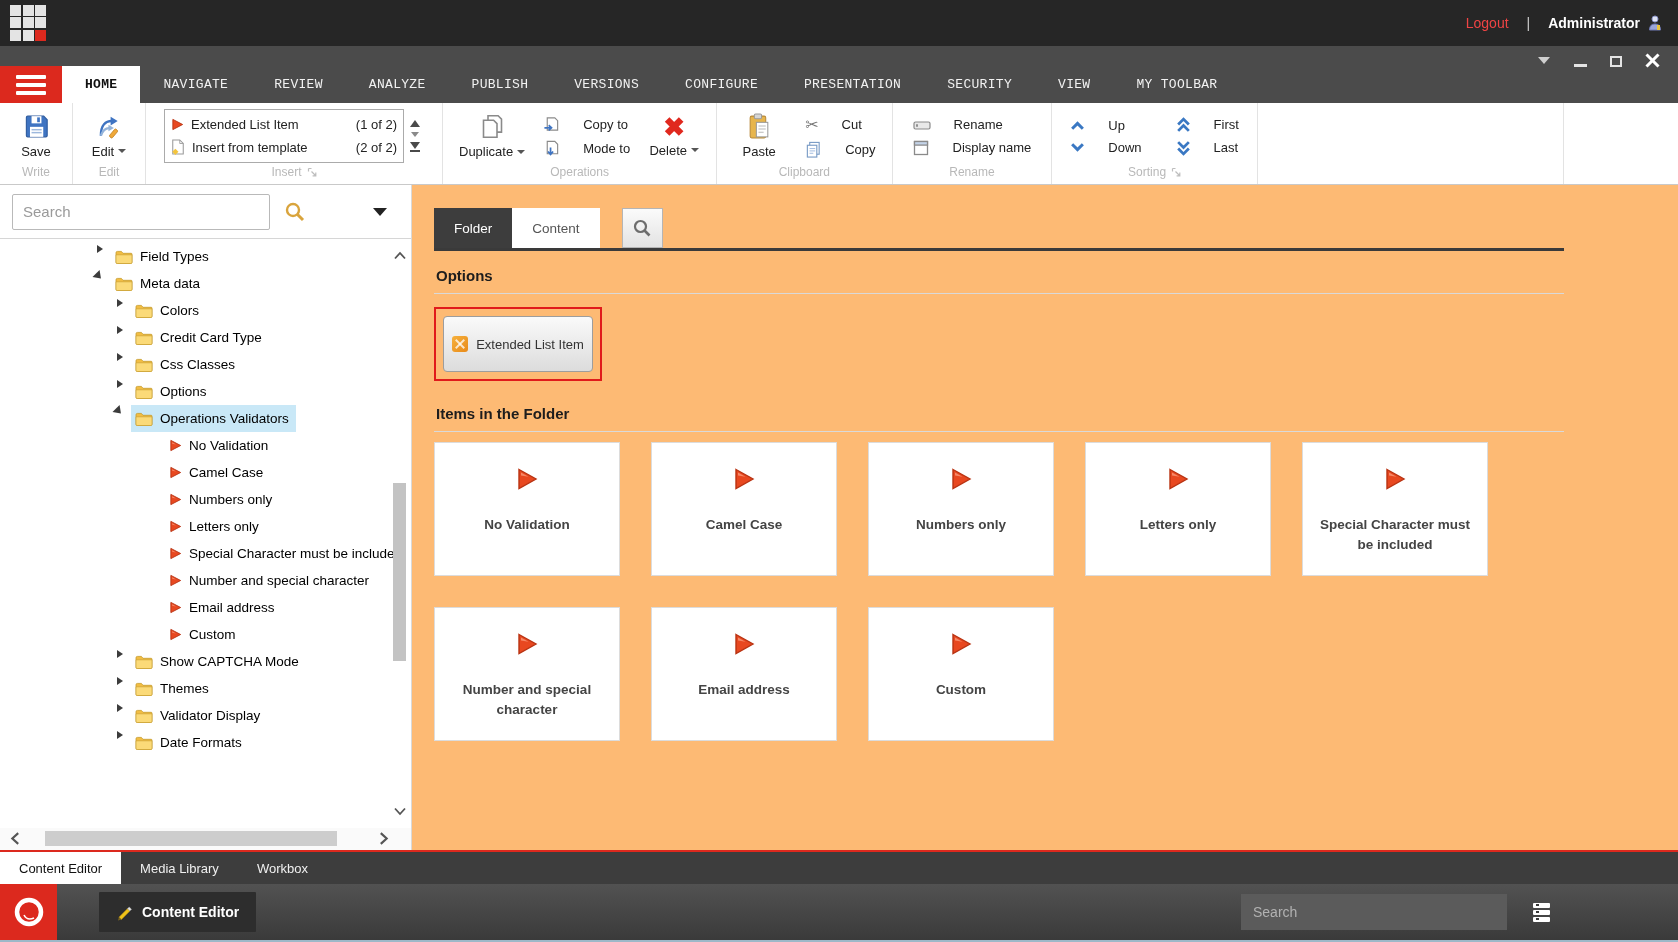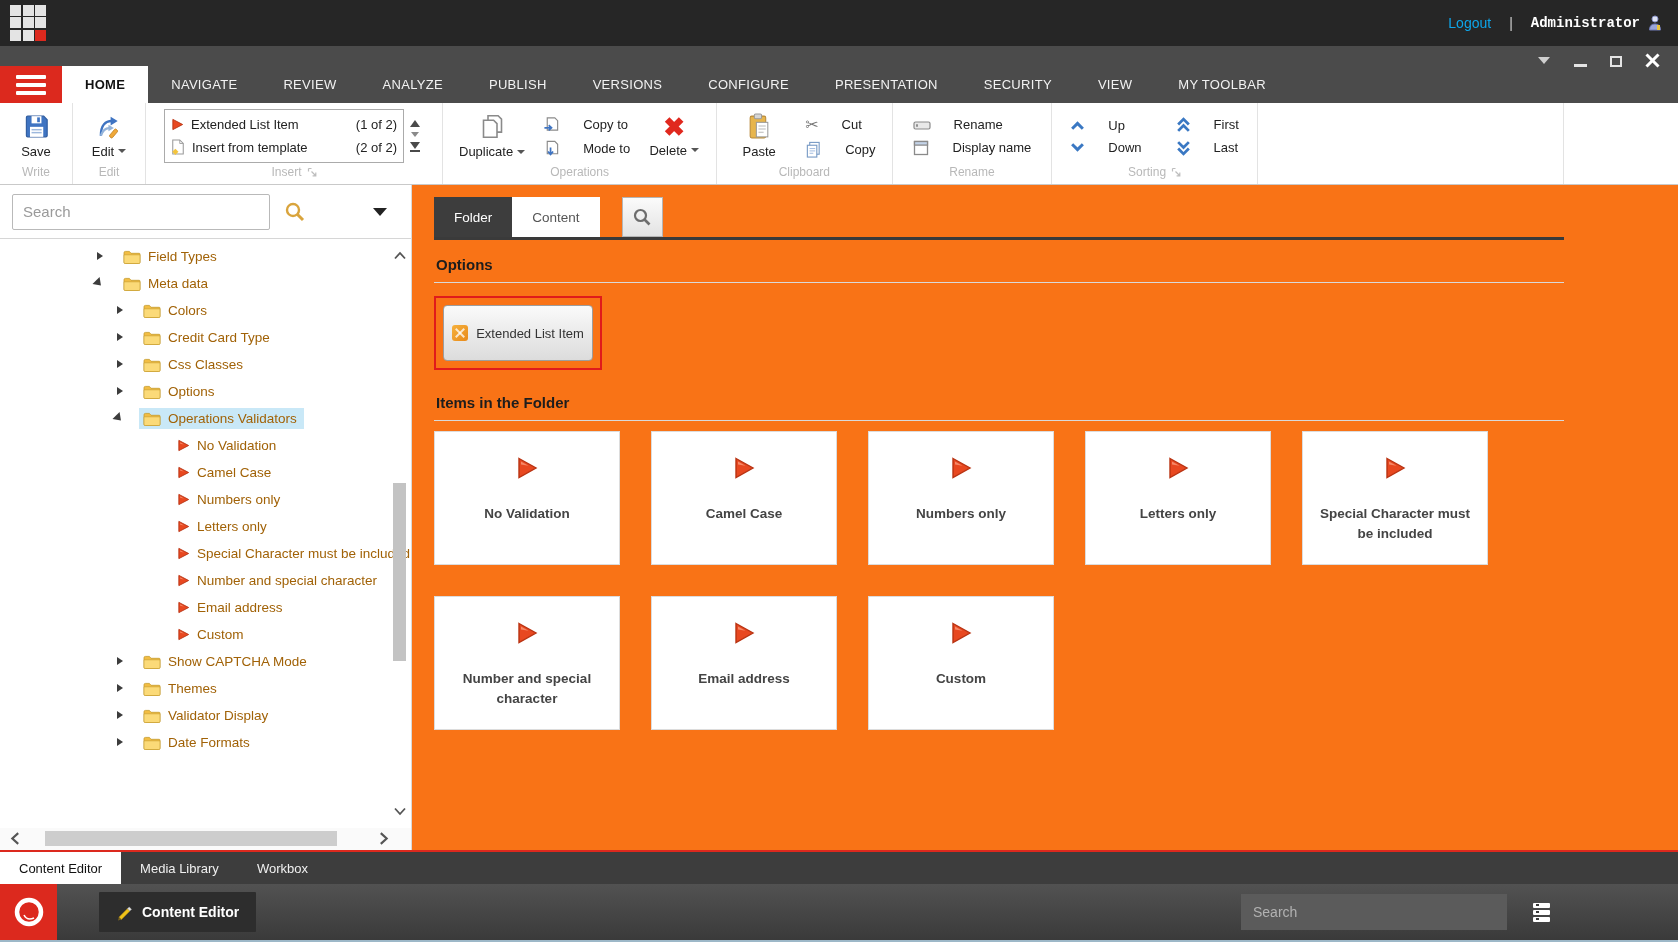--- a/index.html
+++ b/index.html
@@ -5,40 +5,40 @@
   html,body{margin:0;padding:0;background:#1b1b1b;}
   *{box-sizing:border-box;}
   .app{width:1678px;height:942px;position:relative;font-family:"Liberation Sans",sans-serif;overflow:hidden;background:#efefef;display:flex;flex-direction:column;}
 
   
   .topbar{height:46px;background:#262626;display:flex;align-items:center;flex:0 0 auto;}
   .grid-logo{width:37px;height:37px;margin-left:10px;display:grid;grid-template-columns:repeat(3,11px);grid-template-rows:repeat(3,11px);gap:1.5px;}
   .grid-logo span{background:#e4e4e4;}
   .grid-logo span.red{background:#dc291e;}
   .topbar .spacer{flex:1;}
-  .logout{color:#0ea5e9;font-size:14px;margin-right:18px;cursor:pointer;}
+  .logout{color:#ef4444;font-size:14px;margin-right:18px;cursor:pointer;}
   .tb-sep{color:#cfcfcf;font-size:14px;margin-right:18px;}
-  .admin{color:#ffffff;font-size:14px;font-weight:bold;margin-right:8px;font-family:Liberation Mono, monospace;}
+  .admin{color:#ffffff;font-size:14px;font-weight:bold;margin-right:8px;}
   .user-ic{margin-right:16px;}
 
   
   .chrome{height:57px;background:#4b4b4b;position:relative;flex:0 0 auto;}
   .winctl{position:absolute;top:7px;right:18px;display:flex;align-items:center;gap:20px;z-index:5;}
   .winctl .wbtn{width:16px;height:14px;display:flex;align-items:flex-end;justify-content:center;cursor:pointer;}
   .chev-dn{width:0;height:0;border-left:6px solid transparent;border-right:6px solid transparent;border-top:7px solid #cfcfcf;margin-bottom:3px;}
   .min-bar{width:13px;height:3px;background:#e4e4e4;}
   .max-box{width:12px;height:11px;border:2px solid #e4e4e4;}
   .close-x{position:relative;width:14px;height:14px;}
   .close-x::before,.close-x::after{content:"";position:absolute;left:6px;top:-1px;width:3px;height:17px;background:#fff;}
   .close-x::before{transform:rotate(45deg);}
   .close-x::after{transform:rotate(-45deg);}
   .tabstrip{position:absolute;left:0;right:0;bottom:0;height:37px;display:flex;align-items:stretch;}
   .hamburger{width:62px;background:#dc291e;display:flex;flex-direction:column;align-items:center;justify-content:center;gap:4px;cursor:pointer;}
   .hamburger i{display:block;width:30px;height:4px;background:#fff;border-radius:1px;}
-  .rtabs{display:flex;align-items:stretch;}
+  .rtabs{display:flex;align-items:stretch;font-family:Liberation Mono, monospace;}
   .rtab{padding:0 23px;display:flex;align-items:center;color:#f2f2f2;font-size:13px;letter-spacing:.3px;cursor:pointer;}
   .rtab.active{background:#ffffff;color:#111;font-weight:bold;}
 
   
   .ribbon{height:82px;background:#ffffff;border-bottom:1px solid #c9c9c9;display:flex;align-items:stretch;flex:0 0 auto;position:relative;}
   .ribbon::after{content:"";position:absolute;right:114px;top:0;bottom:0;border-left:1px solid #e3e3e3;}
   .rgroup{display:flex;flex-direction:column;border-right:1px solid #e3e3e3;padding:6px 10px 2px 10px;}
   .rgroup-body{flex:1;display:flex;align-items:center;gap:14px;}
   .rgroup-label{text-align:center;color:#b8b8b8;font-size:12px;padding:2px 0 3px 0;display:flex;align-items:center;justify-content:center;gap:5px;}
   .bigbtn{display:flex;flex-direction:column;align-items:center;justify-content:center;gap:4px;min-width:52px;cursor:pointer;color:#222;font-size:13px;}
@@ -62,21 +62,21 @@
   .sp-last i{display:block;width:10px;height:2px;background:#4a4a4a;margin-top:1px;}
 
   
   .workspace{flex:1;display:flex;min-height:0;}
   .sidebar{width:412px;background:#ffffff;border-right:1px solid #d9d9d9;display:flex;flex-direction:column;position:relative;}
   .search-row{height:54px;display:flex;align-items:center;padding:0 10px 0 12px;border-bottom:1px solid #d6d6d6;gap:14px;}
   .search-input{width:258px;height:36px;border:1px solid #b9b9b9;border-radius:2px;padding:0 10px;font-size:15px;color:#333;font-family:"Liberation Sans",sans-serif;outline:none;}
   .search-input::placeholder{color:#9a9a9a;}
   .dd-caret{margin-left:auto;margin-right:14px;width:0;height:0;border-left:7px solid transparent;border-right:7px solid transparent;border-top:8px solid #222;cursor:pointer;}
   .treewrap{flex:1;position:relative;overflow:hidden;padding-top:4px;}
-  .titem{height:27px;display:flex;align-items:center;font-size:13.5px;color:#a16207;cursor:pointer;white-space:nowrap;gap:8px;}
+  .titem{height:27px;display:flex;font-size:13.5px;color:#000000;cursor:pointer;white-space:nowrap;}
   .titem.level-1{padding-left:94px;}
   .titem.level-2{padding-left:114px;}
   .titem.level-3{padding-left:148px;}
   .titem .arrow{width:13px;height:13px;margin-right:4px;position:relative;flex:0 0 auto;}
   .titem.state-collapsed .arrow::after{content:"";position:absolute;left:3px;top:2px;border-left:6px solid #3c3c3c;border-top:4.5px solid transparent;border-bottom:4.5px solid transparent;}
   .titem.state-expanded .arrow::after{content:"";position:absolute;left:1px;top:1px;border-left:7px solid #3c3c3c;border-top:5px solid transparent;border-bottom:5px solid transparent;transform:rotate(45deg);}
   .titem.type-item .arrow{visibility:hidden;}
   .titem .core{display:flex;align-items:center;gap:7px;padding:3px 7px 3px 4px;}
   .titem.selected .core{background:#c9e8f7;}
   
@@ -84,21 +84,21 @@
   .vs-up{position:absolute;top:6px;left:2px;cursor:pointer;}
   .vs-dn{position:absolute;bottom:6px;left:2px;cursor:pointer;}
   .vthumb{position:absolute;left:2px;top:238px;height:178px;width:13px;background:#c3c3c3;cursor:grab;}
   
   .hscroll{height:22px;position:relative;background:#fafafa;flex:0 0 auto;}
   .hs-l{position:absolute;left:10px;top:3px;cursor:pointer;}
   .hs-r{position:absolute;right:22px;top:3px;cursor:pointer;}
   .hthumb{position:absolute;left:45px;width:292px;top:3px;height:15px;background:#cdcdcd;cursor:grab;}
 
   
-  .content{flex:1;background:#f97316;padding:12px 114px 0 22px;position:relative;min-width:0;}
+  .content{flex:1;background:#fdba74;padding:23px 114px 0 22px;position:relative;min-width:0;}
   .viewtabs{display:flex;align-items:flex-start;gap:0;height:40px;}
   .vtab{height:40px;padding:0 20px;display:flex;align-items:center;font-size:13.5px;cursor:pointer;background:#ffffff;color:#555;}
   .vtab.active{background:#3d3d3d;color:#fff;}
   .vsearch{width:41px;height:40px;margin-left:22px;border:1px solid #b5b5b5;background:linear-gradient(#fbfbfb,#e3e3e3);display:flex;align-items:center;justify-content:center;cursor:pointer;}
   .darkhr{height:3px;background:#3a3a3a;margin-top:0;}
   .sect-h{font-size:15px;font-weight:bold;color:#1d1d1d;margin:16px 0 9px 2px;}
   .lighthr{height:1px;background:#d9d9d9;}
   .redbox{display:inline-block;border:2px solid #e01b1b;padding:7px;margin:13px 0 4px 0;}
   .ext-btn{width:150px;height:56px;border:1px solid #9d9d9d;border-radius:4px;background:linear-gradient(#fafafa,#dcdcdc);display:flex;align-items:center;justify-content:center;gap:8px;font-size:13px;color:#333;cursor:pointer;}
   .orange-sq{width:16px;height:16px;border-radius:3px;background:linear-gradient(135deg,#f6b13c,#e88a1a);position:relative;flex:0 0 auto;}

